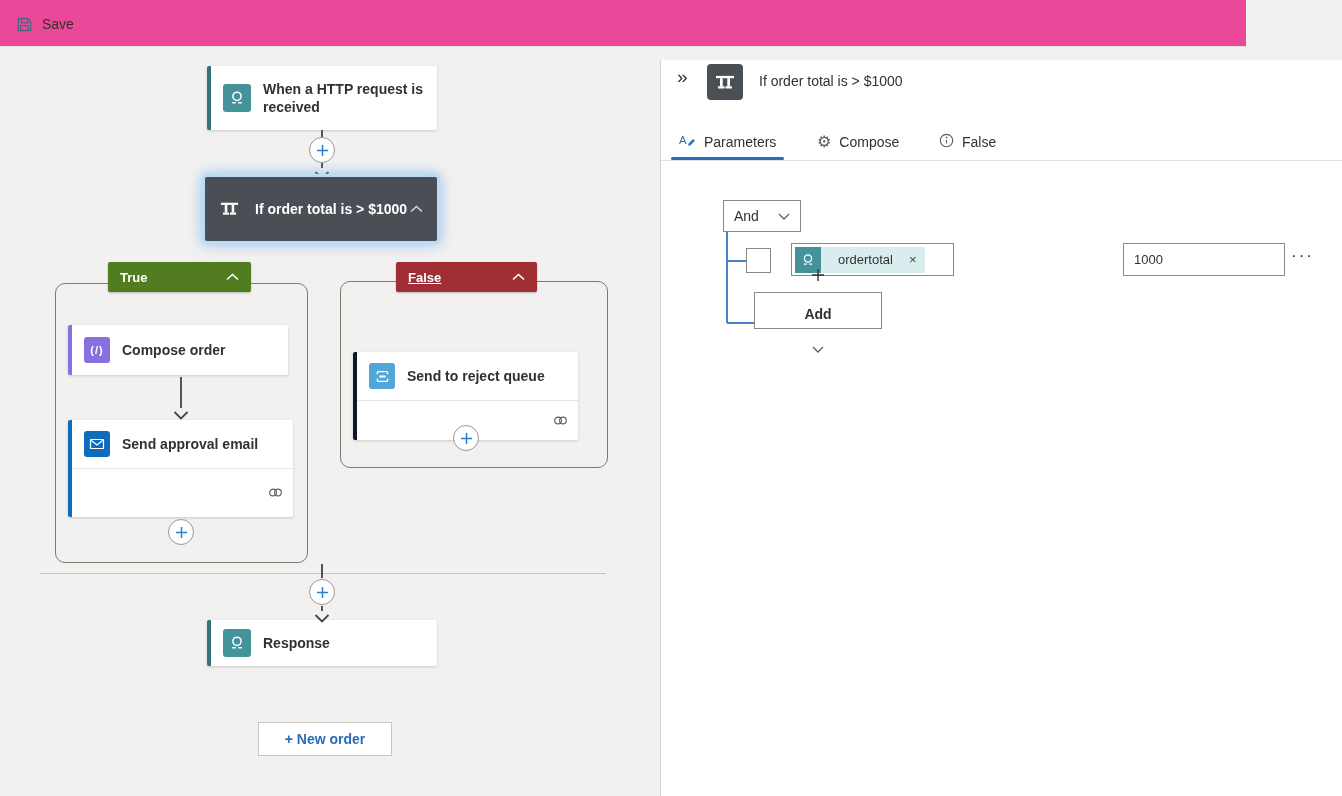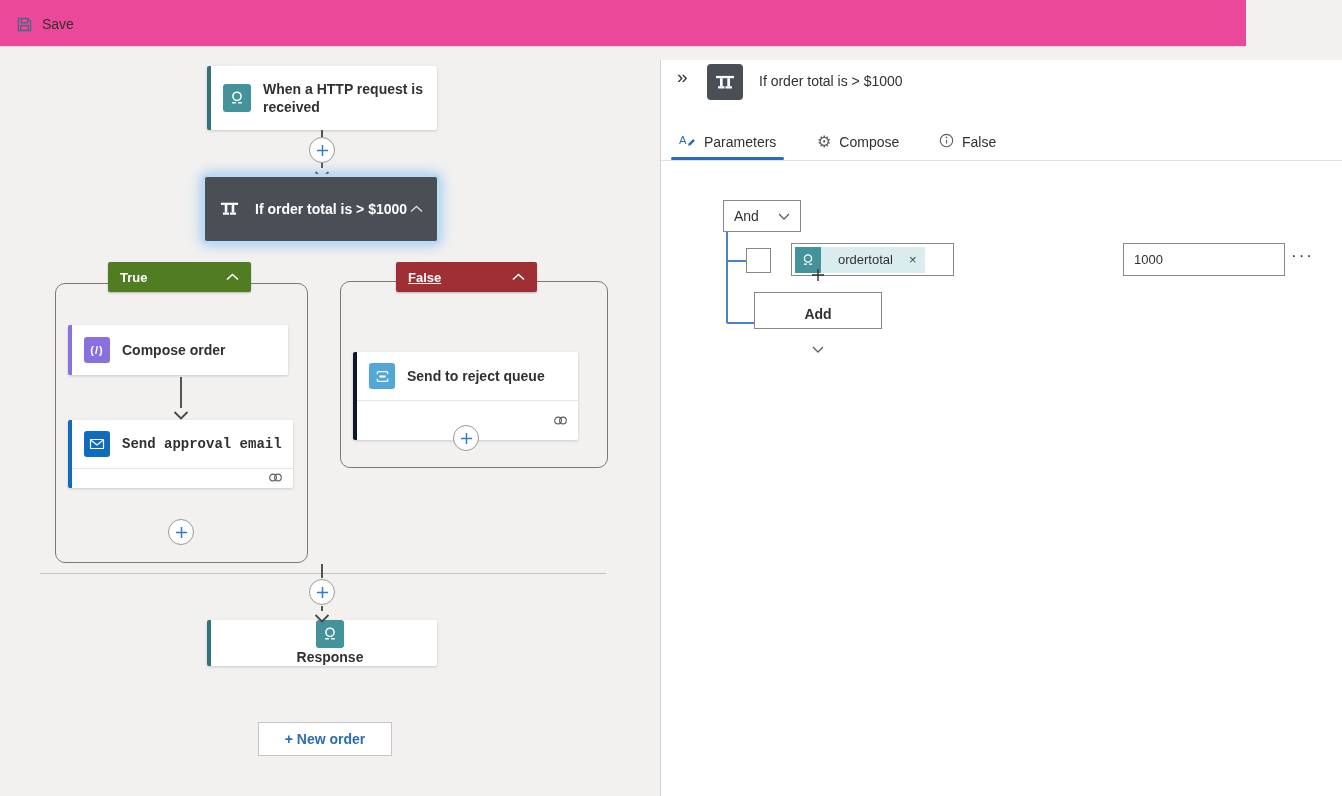--- a/index.html
+++ b/index.html
@@ -157,21 +157,21 @@
     <span class="card-title">Compose order</span>
   </div>
 
   <div class="vline" style="left:180px; top:377px; height:31px;"></div>
   <div class="arrowhead" style="left:173px; top:406px;">
     <svg width="16" height="9" viewBox="0 0 16 9" fill="none" stroke="#474747" stroke-width="1.8">
         <path d="M1.5 1 L8 7.5 L14.5 1"></path>
       </svg>
   </div>
 
-  <div class="card tworow" style="left:68px; top:420px; width:225px; height:68px; border-left:4px solid #0f6cbd; z-index:5;font-family:Liberation Mono, monospace;">
+  <div class="card tworow" style="left:68px; top:420px; width:225px; height:97px; border-left:4px solid #0f6cbd; z-index:5;">
     <div class="row1">
       <span class="icon-tile" style="background:#0f6cbd; width:26px; height:26px;">
         <svg width="16" height="14" viewBox="0 0 16 14" fill="none" stroke="#fff" stroke-width="1.2">
           <rect x="1.5" y="2.5" width="13" height="9" rx="0.6"></rect>
           <path d="M2 3.2 l6 4.8 6-4.8"></path>
         </svg>
       </span>
       <span class="card-title">Send approval email</span>
     </div>
     <div class="row2">
@@ -234,21 +234,21 @@
         <path d="M7 1 v12 M1 7 h12"></path>
       </svg>
   </div>
   <div class="vline" style="left:321px; top:606px; height:5px;"></div>
   <div class="arrowhead" style="left:314px; top:609px;">
     <svg width="16" height="9" viewBox="0 0 16 9" fill="none" stroke="#474747" stroke-width="1.8">
         <path d="M1.5 1 L8 7.5 L14.5 1"></path>
       </svg>
   </div>
 
-  <div class="card" style="left:207px; top:620px; width:230px; height:46px; border-left:4px solid #35737a;flex-direction:column;">
+  <div class="card" style="left:207px; top:620px; width:230px; height:46px; border-left:4px solid #35737a;">
     <span class="icon-tile" style="background:#44939b;">
       <svg width="16" height="16" viewBox="0 0 16 16" fill="none" stroke="#fff" stroke-width="1.5">
         <circle cx="8" cy="6.3" r="4.1"></circle>
         <path d="M3.2 12.8 h3.6 M9.2 12.8 h3.6"></path>
       </svg>
     </span>
     <span class="card-title">Response</span>
   </div>
 
   <div id="new-step-btn">

